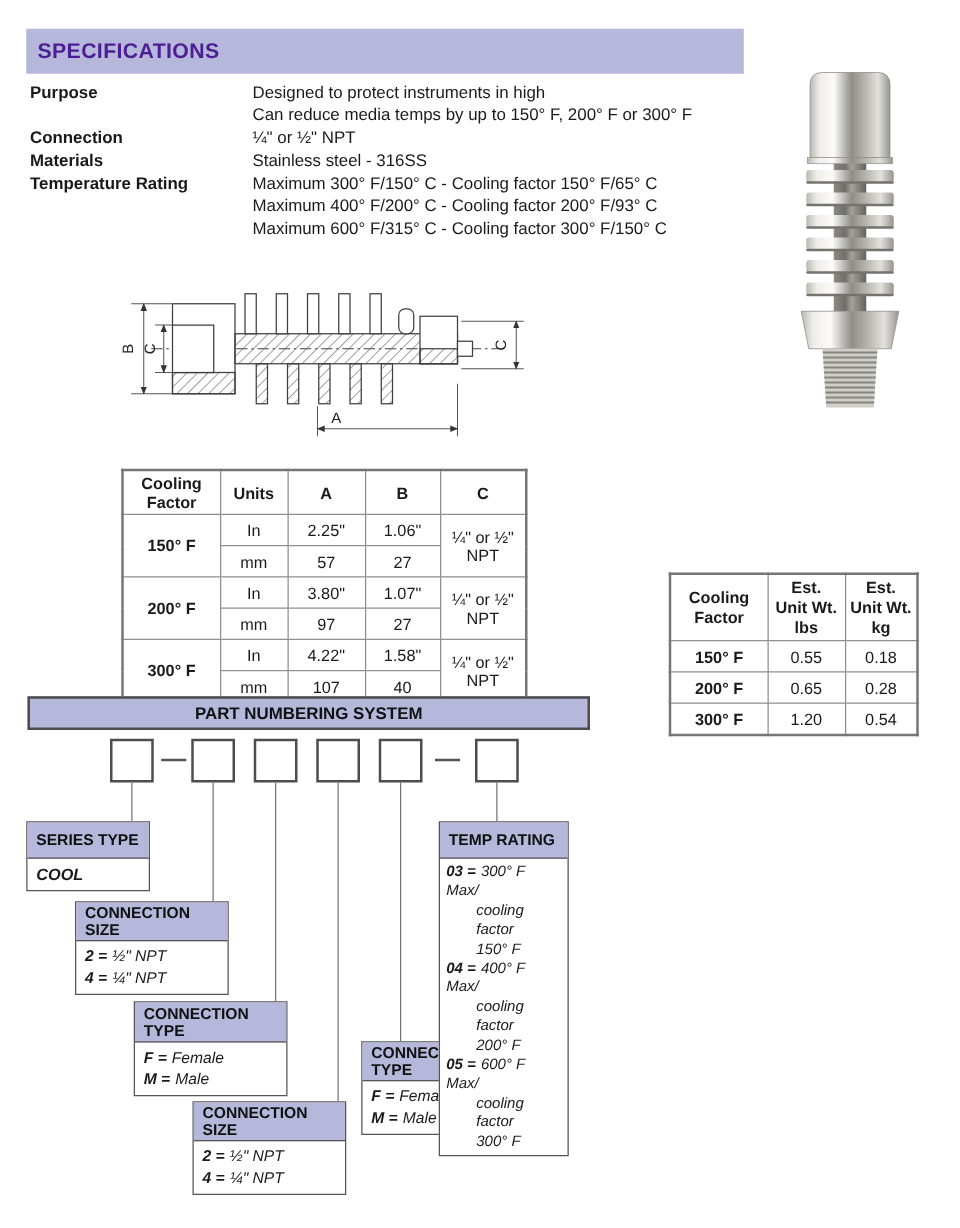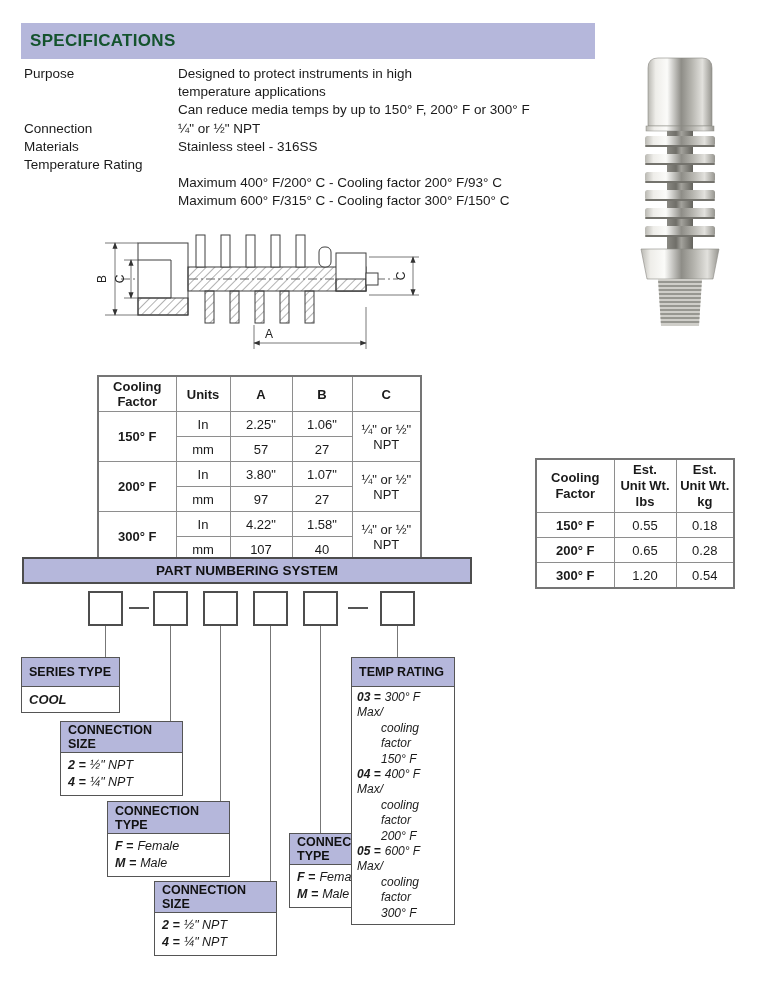--- a/index.html
+++ b/index.html
@@ -2,30 +2,30 @@
 <html><head>
 <meta charset="utf-8">
 <style>
   html,body{margin:0;padding:0;background:#fff;}
   #page{position:relative;width:768px;height:982px;background:#ffffff;
         font-family:"Liberation Sans",sans-serif;color:#1a1a1a;overflow:hidden;}
 
   
   .spec-bar{position:absolute;left:21px;top:23px;width:574px;height:36px;
             background:#b5b7db;display:flex;align-items:center;padding-left:9px;box-sizing:border-box;}
-  .spec-bar span{font-size:17px;font-weight:bold;letter-spacing:.3px;color:#14532d;}
+  .spec-bar span{font-size:17px;font-weight:bold;letter-spacing:.3px;color:#4c1d95;}
   .pns-bar{position:absolute;left:22px;top:557px;width:450px;height:27px;
            background:#b5b7db;border:2px solid #4d4d4d;box-sizing:border-box;
            display:flex;align-items:center;justify-content:center;}
   .pns-bar span{font-size:13.5px;font-weight:bold;color:#111;}
 
   
   .spec-rows{position:absolute;left:24px;top:65px;width:570px;}
   .spec-row{display:flex;line-height:18.2px;font-size:13.5px;}
-  .spec-label{width:154px;font-weight:normal;flex-shrink:0;}
+  .spec-label{width:178px;font-weight:bold;flex-shrink:0;}
   .spec-value{flex:1;}
 
   
   .tech-drawing{position:absolute;left:93px;top:227px;width:340px;height:150px;}
   .tech-drawing text{font-family:"Liberation Sans",sans-serif;font-size:12px;fill:#222;}
   .product-photo{position:absolute;left:598px;top:42px;width:164px;height:288px;}
 
   
   table.data{border-collapse:collapse;table-layout:fixed;background:#fff;
              border:2px solid #757575;font-size:13px;}
@@ -65,36 +65,36 @@
     <span>SPECIFICATIONS</span>
   </header>
 
   <section class="spec-rows">
     <div class="spec-row">
       <div class="spec-label">Purpose</div>
       <div class="spec-value">Designed to protect instruments in high</div>
     </div>
     <div class="spec-row">
       <div class="spec-label"></div>
-      <div class="spec-value">temperature applications</div>
     </div>
     <div class="spec-row">
       <div class="spec-label"></div>
       <div class="spec-value">Can reduce media temps by up to 150° F, 200° F or 300° F</div>
     </div>
     <div class="spec-row">
       <div class="spec-label">Connection</div>
       <div class="spec-value">¼" or ½" NPT</div>
     </div>
     <div class="spec-row">
       <div class="spec-label">Materials</div>
       <div class="spec-value">Stainless steel - 316SS</div>
     </div>
     <div class="spec-row">
       <div class="spec-label">Temperature Rating</div>
+      <div class="spec-value">Maximum 300° F/150° C - Cooling factor 150° F/65° C</div>
     </div>
     <div class="spec-row">
       <div class="spec-label"></div>
       <div class="spec-value">Maximum 400° F/200° C - Cooling factor 200° F/93° C</div>
     </div>
     <div class="spec-row">
       <div class="spec-label"></div>
       <div class="spec-value">Maximum 600° F/315° C - Cooling factor 300° F/150° C</div>
     </div>
   </section>

